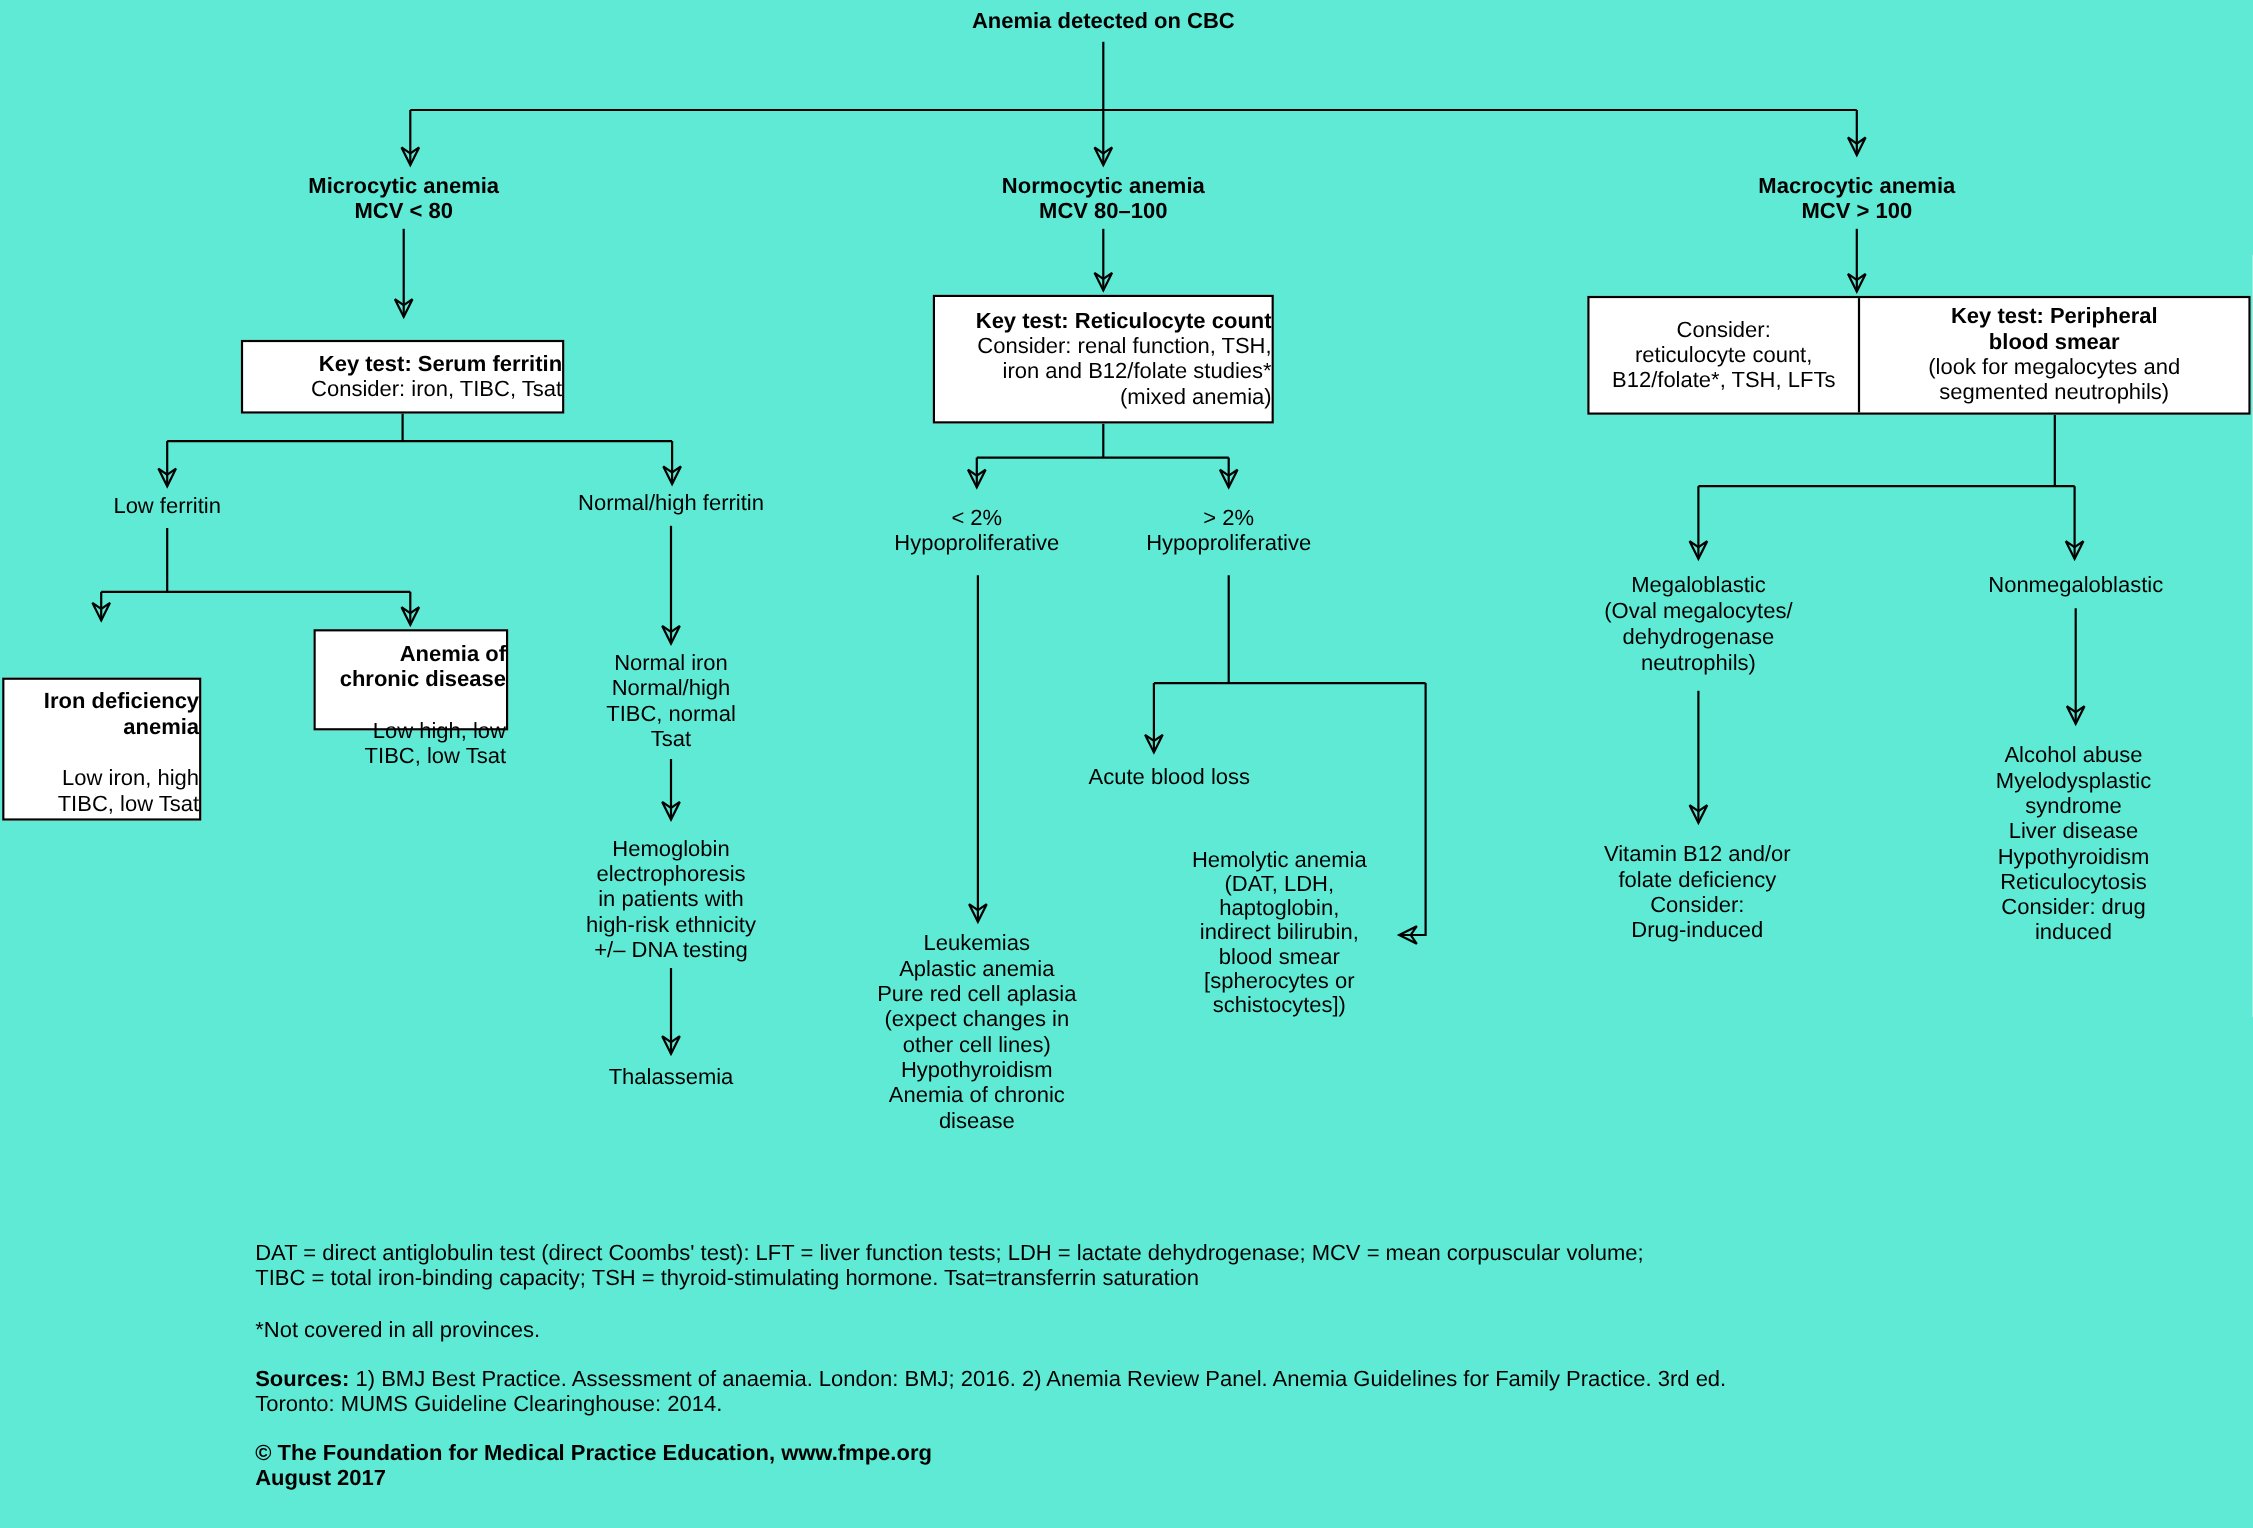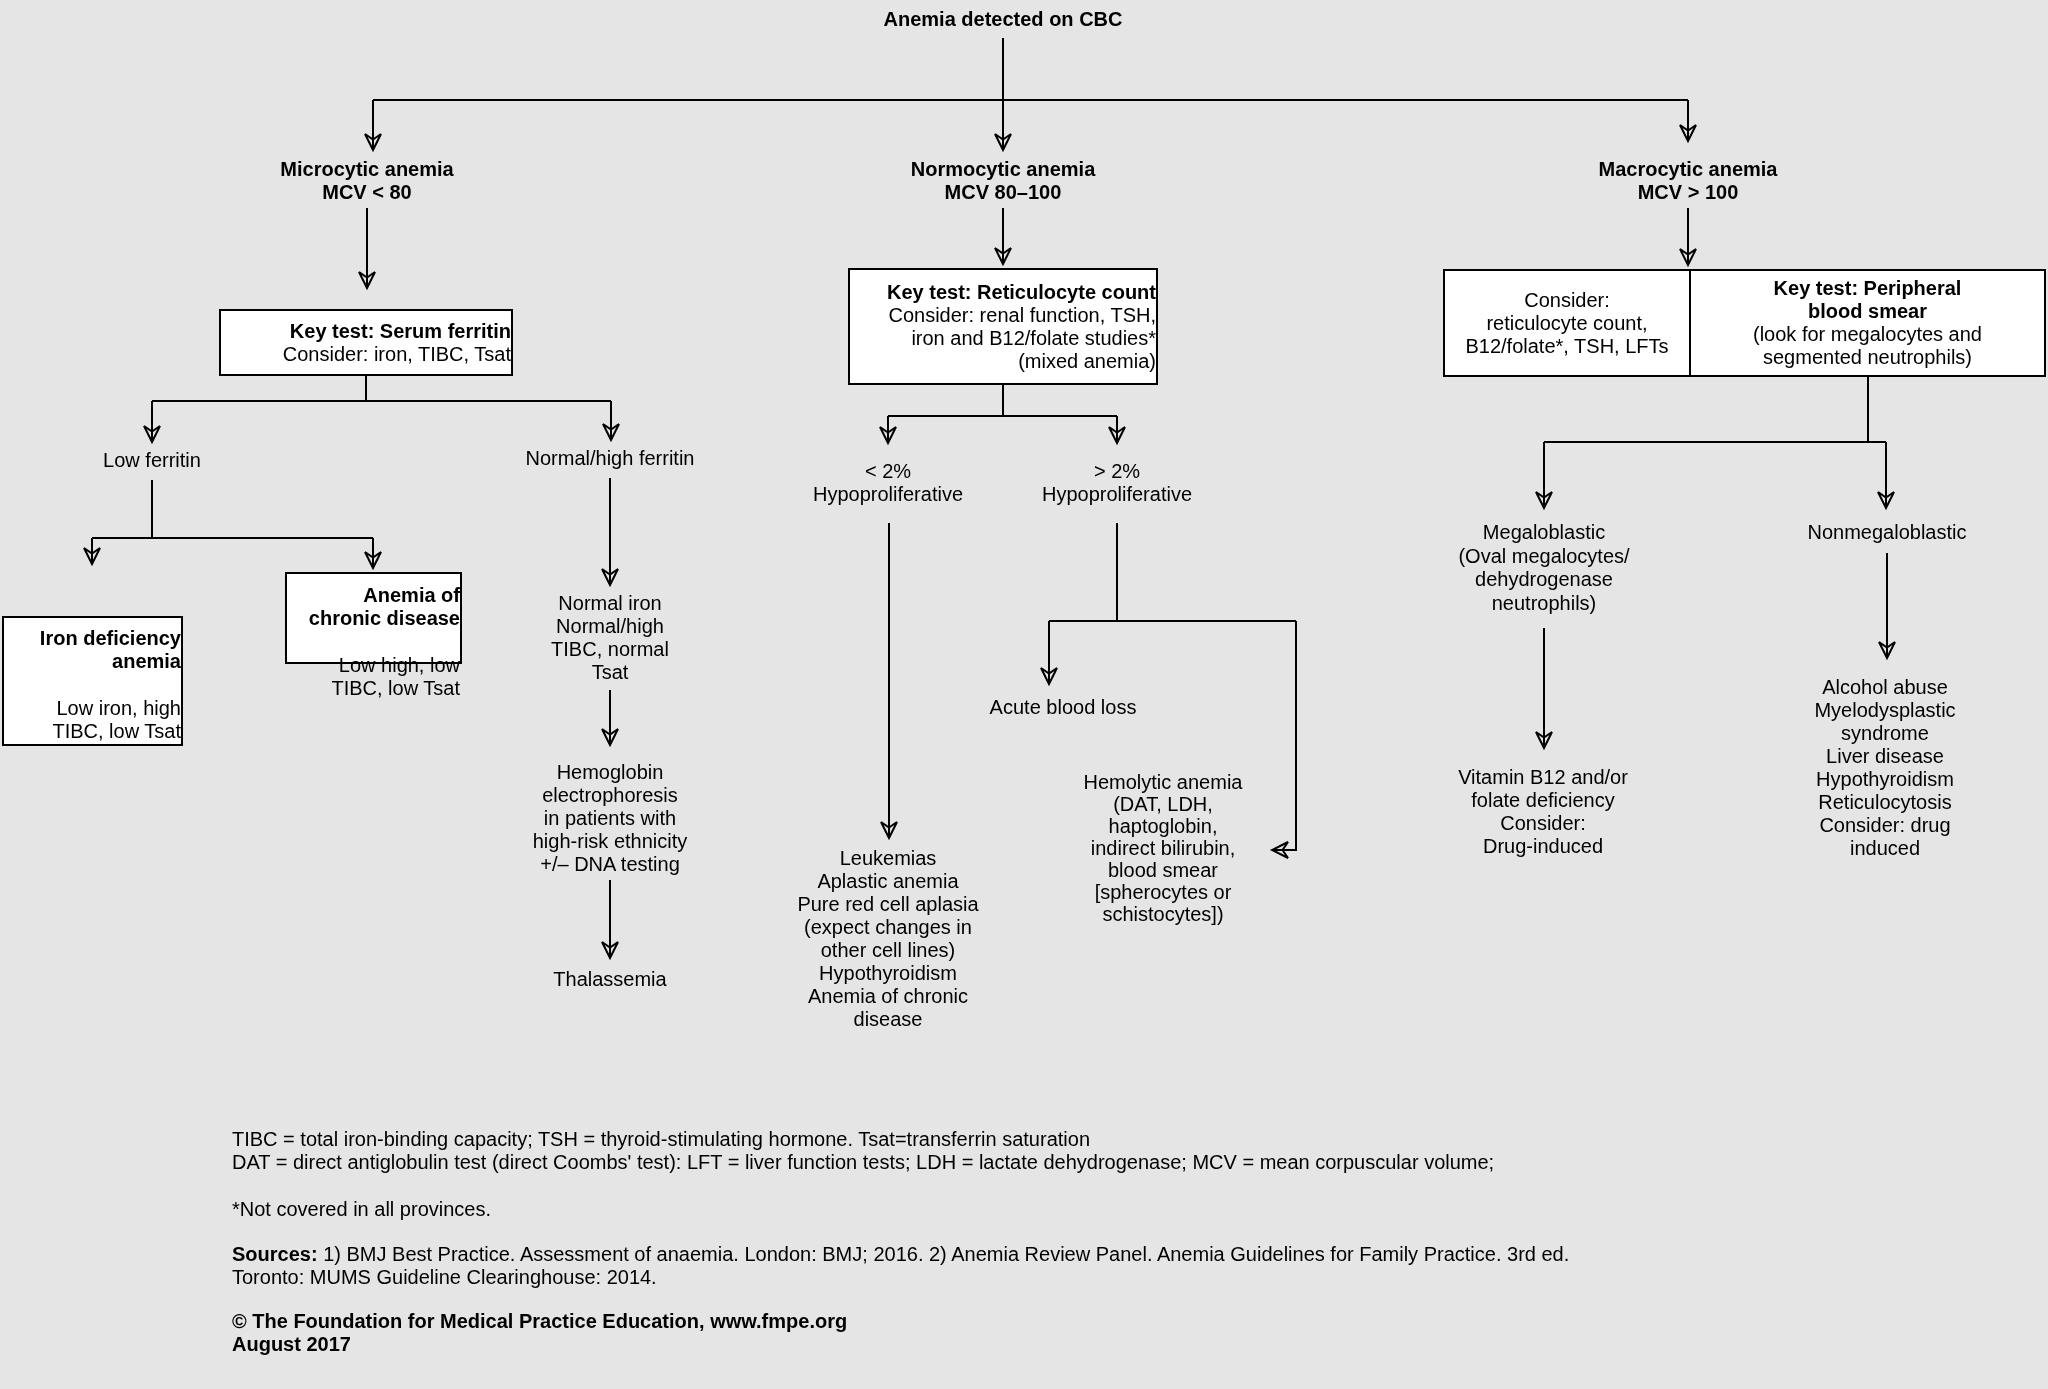--- a/index.html
+++ b/index.html
@@ -1,19 +1,19 @@
 <!DOCTYPE html>
 <html><head>
 <meta charset="utf-8">
 <style>
   html,body { margin:0; padding:0; background:#ffffff; }
   .canvas {
     position:relative; width:2048px; height:1389px;
     font-family:"Liberation Sans", sans-serif;
-    color:#000; font-size:20px; background:#e5e5e5; overflow:hidden;
+    color:#000; font-size:20px; background:#5eead4; overflow:hidden;
   }
   .node { position:absolute; text-align:center; line-height:23px; white-space:nowrap; }
   .cx { transform:translateX(-50%); }
   .bold { font-weight:bold; }
   .box {
     position:absolute; border:2px solid #000; box-sizing:border-box;
     display:flex; flex-direction:column; justify-content:center;
     text-align:right; line-height:23px; background:#fff;
   }
   .gap { margin-top:24px; }
@@ -205,22 +205,22 @@
       <div>Myelodysplastic</div>
       <div>syndrome</div>
       <div>Liver disease</div>
       <div>Hypothyroidism</div>
       <div>Reticulocytosis</div>
       <div>Consider: drug</div>
       <div>induced</div>
     </div>
 
   <div class="footer-block" style="left:232px; top:1128px;">
+      <div>DAT = direct antiglobulin test (direct Coombs' test): LFT = liver function tests; LDH = lactate dehydrogenase; MCV = mean corpuscular volume;</div>
       <div>TIBC = total iron-binding capacity; TSH = thyroid-stimulating hormone. Tsat=transferrin saturation</div>
-      <div>DAT = direct antiglobulin test (direct Coombs' test): LFT = liver function tests; LDH = lactate dehydrogenase; MCV = mean corpuscular volume;</div>
     </div>
   <div class="footer-block" style="left:232px; top:1198px;">*Not covered in all provinces.</div>
   <div class="footer-block" style="left:232px; top:1243px; width:1420px;">
     <span class="bold">Sources:</span><span> 1) BMJ Best Practice. Assessment of anaemia. London: BMJ; 2016. 2) Anemia Review Panel. Anemia Guidelines for Family Practice. 3rd ed.</span>
     <div>Toronto: MUMS Guideline Clearinghouse: 2014.</div>
   </div>
   <div class="footer-block bold" style="left:232px; top:1310px;">© The Foundation for Medical Practice Education, www.fmpe.org</div>
   <div class="footer-block bold" style="left:232px; top:1333px;">August 2017</div>
 
 </div>

